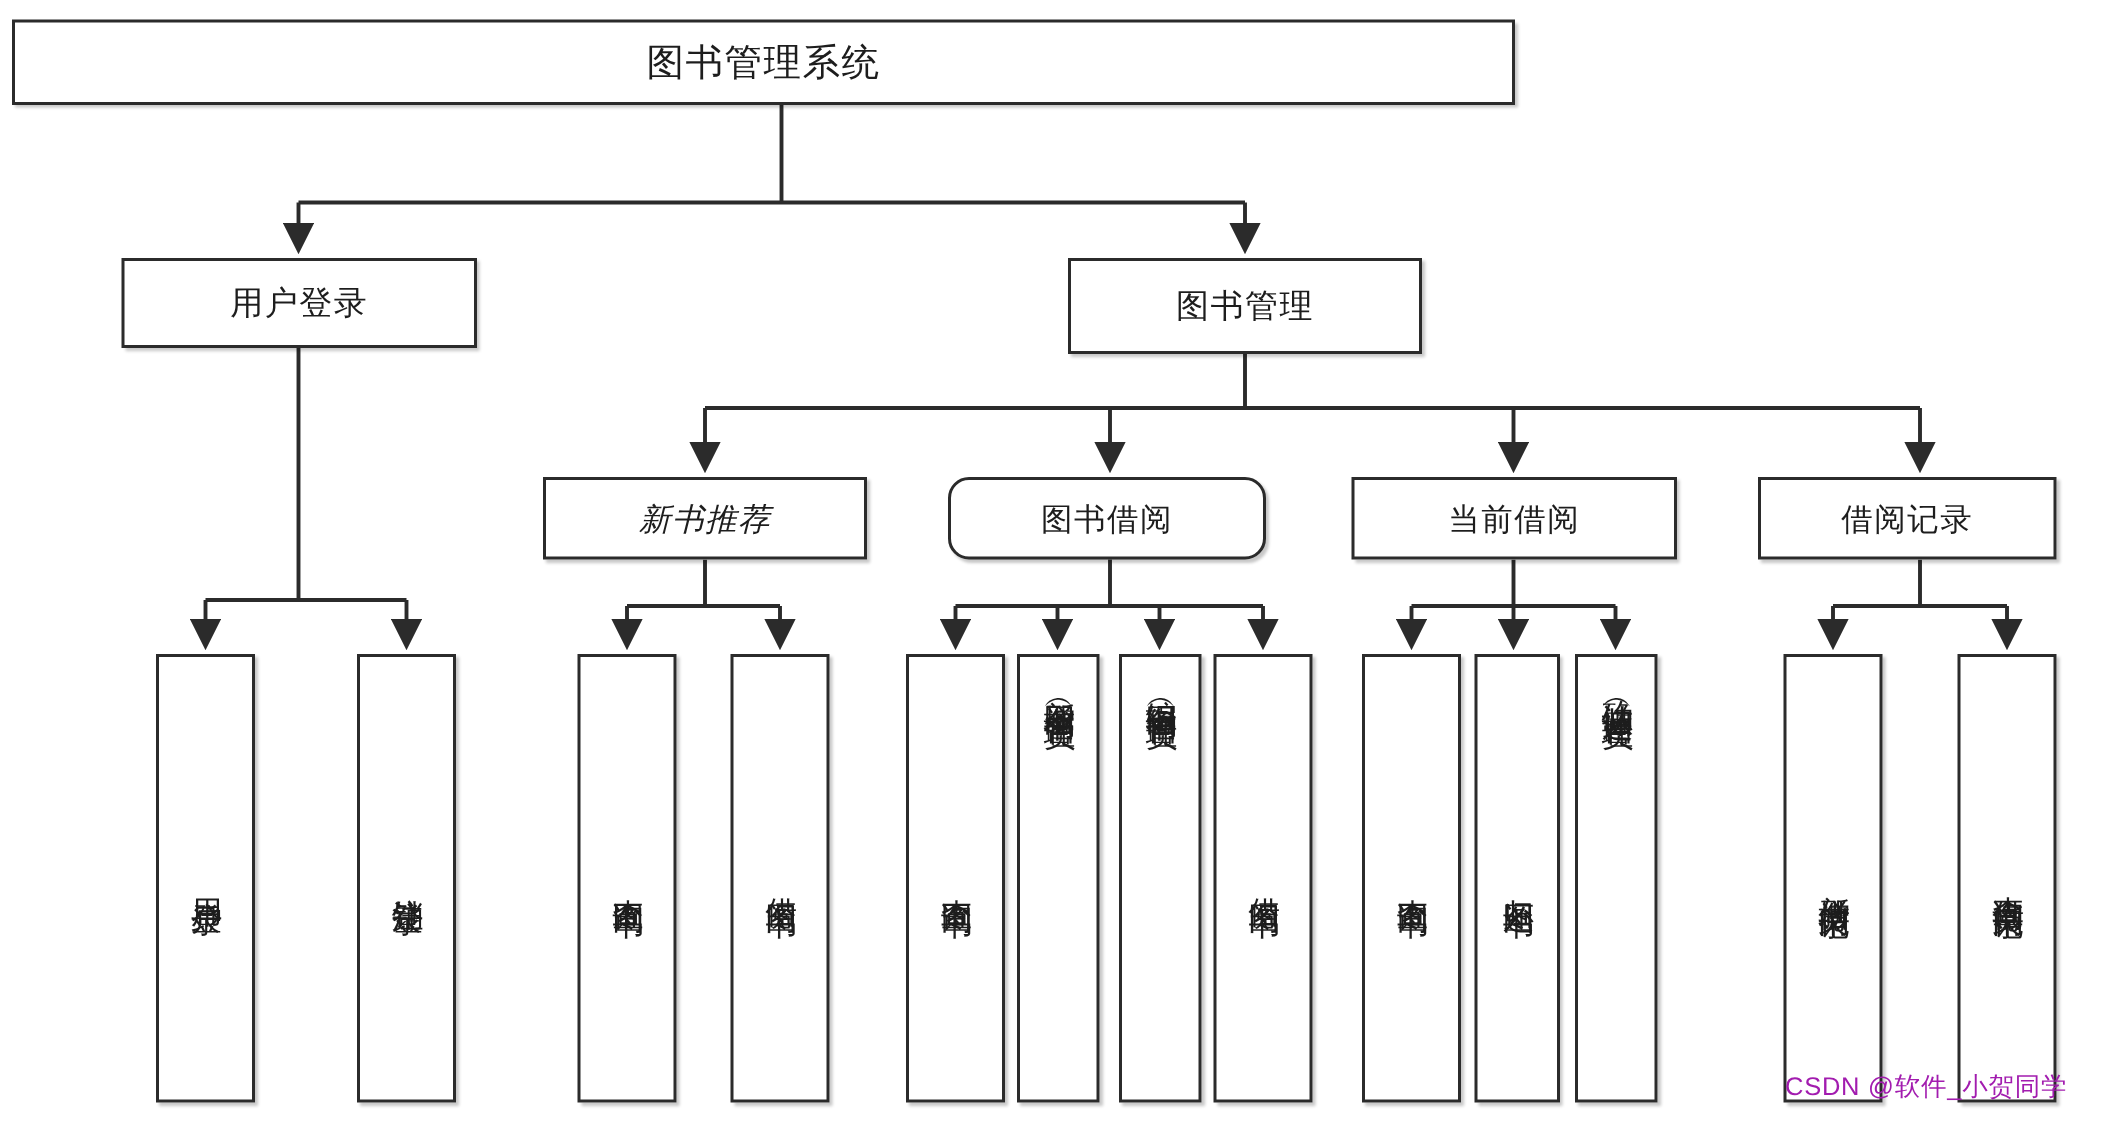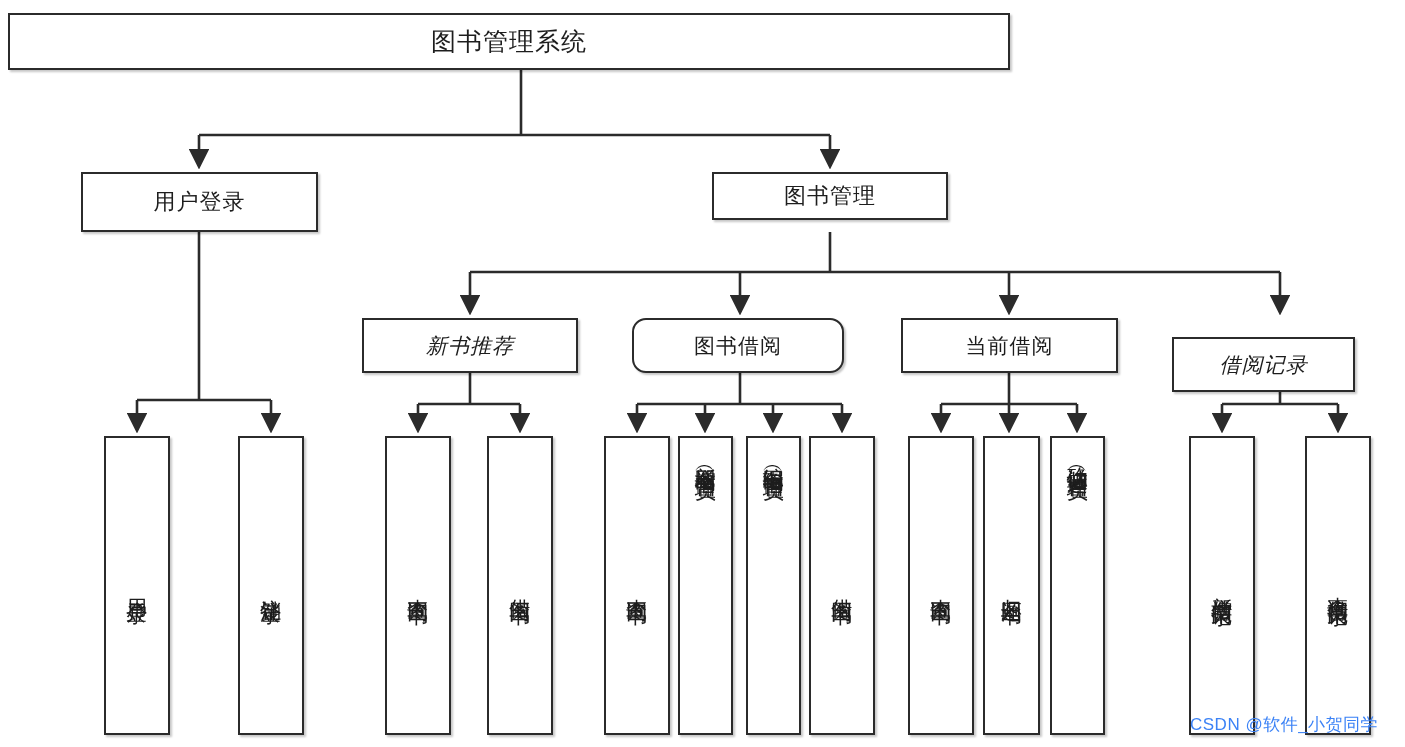--- a/index.html
+++ b/index.html
@@ -17,21 +17,21 @@
   .lvl2 .label{font-size:22px;letter-spacing:1px;}
   .lvl3 .label{font-size:21px;letter-spacing:1px;}
 
   
   .leaf{align-items:flex-start;justify-content:center;padding-top:12px;}
   .leaf .label{writing-mode:vertical-rl;text-orientation:upright;
                font-size:21px;line-height:1.32;letter-spacing:2px;white-space:nowrap;}
   .leaf.center{align-items:center;padding-top:0;}
 
   .watermark{position:absolute;left:1190px;top:713px;font-size:17px;
-             color:#3b82f6;white-space:nowrap;letter-spacing:0.5px;}
+             color:#a21caf;white-space:nowrap;letter-spacing:0.5px;}
 </style>
 </head>
 <body>
 
 <div id="stage">
 
   <svg class="edges" viewBox="0 0 1405 747">
     <defs>
       <marker id="arrow" viewBox="0 0 12 12" refX="10" refY="6" markerWidth="8" markerHeight="8" orient="auto-start-reverse">
         <path d="M 0 0 L 12 6 L 0 12 z" fill="#2b2b2b"></path>
@@ -81,34 +81,34 @@
     </g>
   </svg>
 
   <div class="node root" style="left:8px;top:13px;width:1002px;height:57px;">
     <span class="label">图书管理系统</span>
   </div>
 
   <div class="node lvl2" style="left:81px;top:172px;width:237px;height:60px;">
     <span class="label">用户登录</span>
   </div>
-  <div class="node lvl2" style="left:712px;top:172px;width:236px;height:48px;">
+  <div class="node lvl2" style="left:712px;top:172px;width:236px;height:64px;">
     <span class="label">图书管理</span>
   </div>
 
   <div class="node lvl3" style="left:362px;top:318px;width:216px;height:55px;font-style:italic;">
     <span class="label">新书推荐</span>
   </div>
   <div class="node lvl3" style="left:632px;top:318px;width:212px;height:55px;border-radius:14px;">
     <span class="label">图书借阅</span>
   </div>
   <div class="node lvl3" style="left:901px;top:318px;width:217px;height:55px;">
     <span class="label">当前借阅</span>
   </div>
-  <div class="node lvl3" style="left:1172px;top:337px;width:183px;height:55px;font-style:italic;">
+  <div class="node lvl3" style="left:1172px;top:318px;width:199px;height:55px;">
     <span class="label">借阅记录</span>
   </div>
 
   <div class="node leaf center" style="left:104px;top:436px;width:66px;height:299px;">
     <span class="label">用户登录</span>
   </div>
   <div class="node leaf center" style="left:238px;top:436px;width:66px;height:299px;">
     <span class="label">注销登录</span>
   </div>
 

